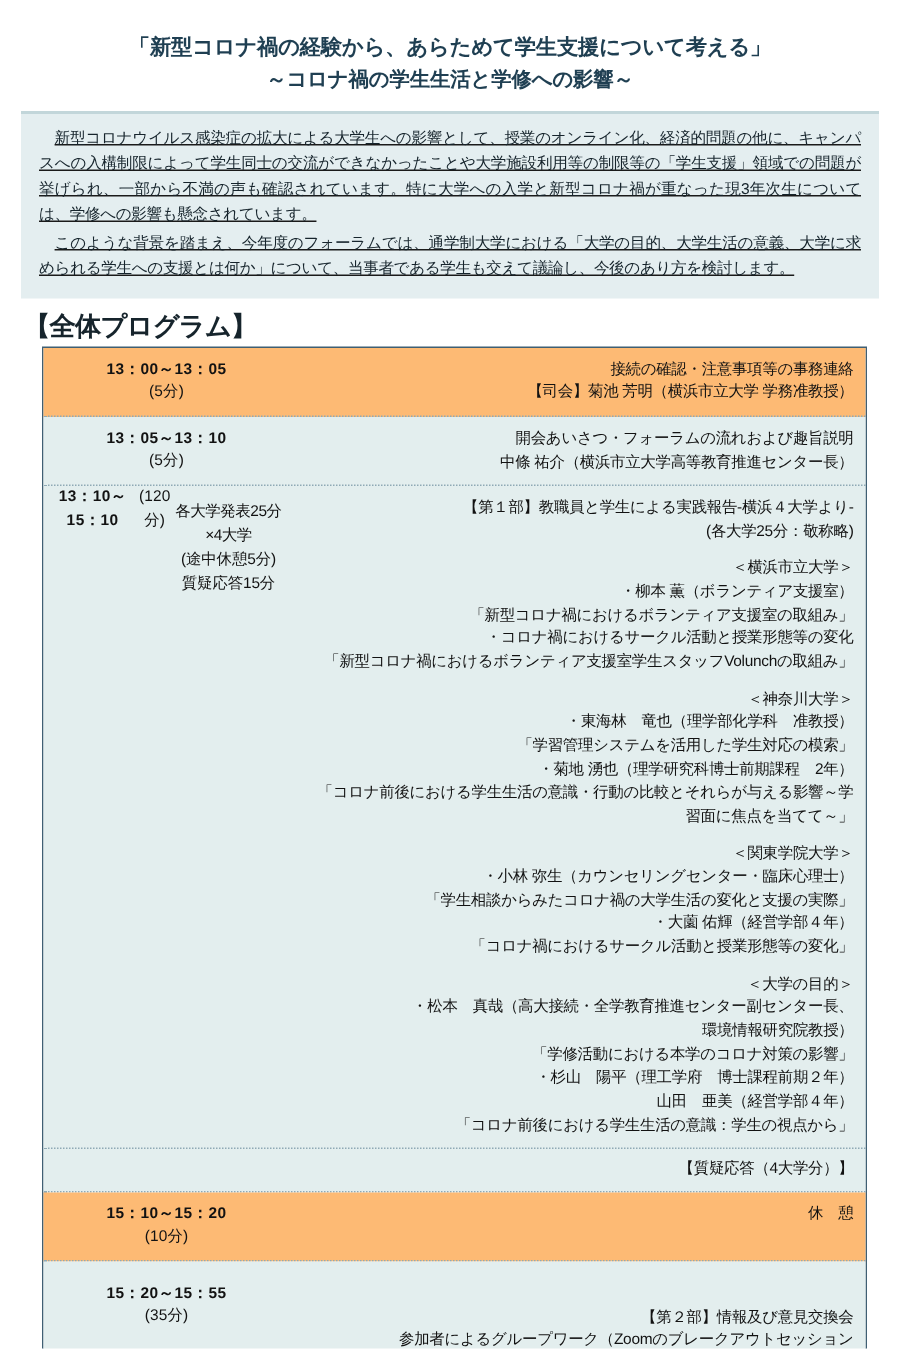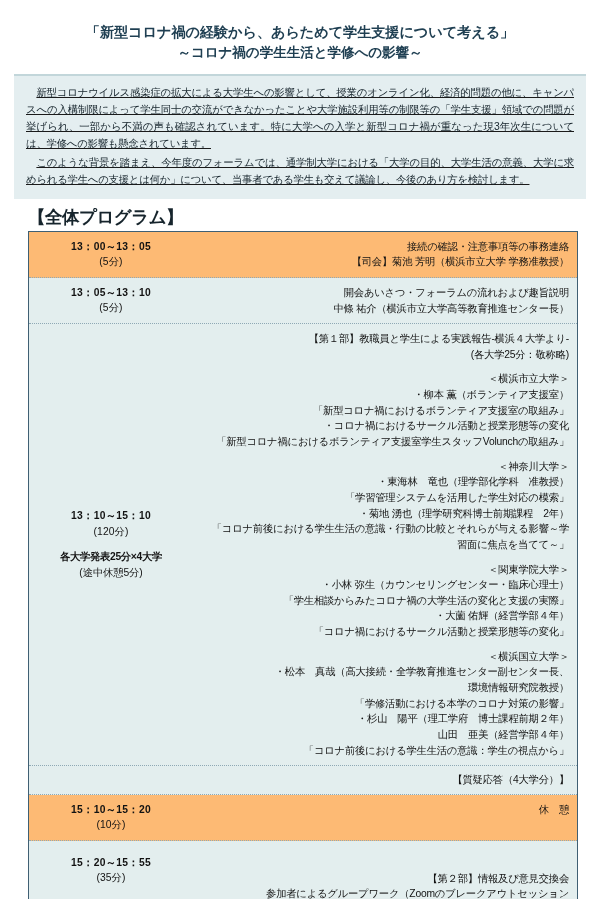--- a/index.html
+++ b/index.html
@@ -57,21 +57,21 @@
     text-indent: 1em;
     margin: 0;
     letter-spacing: -0.25px;
   }
   .intro-para + .intro-para {
     margin-top: 2px;
   }
 
   
   .program-heading {
-    margin: 9px 0 3px 28px;
+    margin: 9px 0 3px 16px;
     font-size: 17.5px;
     font-weight: bold;
     color: #16242c;
     letter-spacing: -0.5px;
     line-height: 1.1;
   }
 
   
   .table-wrap {
     margin: 0 22px 0 28px;
@@ -110,27 +110,26 @@
     line-height: 1.52;
     color: #121212;
     letter-spacing: -0.2px;
   }
   .pcol-body .ln { white-space: pre-wrap; text-align: right; }
   .pcol-body .gap { height: 9px; }
 
   .time-main { font-weight: bold; letter-spacing: 0.3px; }
   .time-dur  { letter-spacing: 0.1px; }
   .time-note { margin-top: 10px; line-height: 1.55; }
-  .time-note .wide { letter-spacing: -0.3px; font-weight: bold; }
+  .time-note .wide { letter-spacing: -0.3px; }
 
   
   .prow.r3 .pcol-time {
     display: flex;
-    flex-direction: column;
-    justify-content: center;
+    flex-direction: row;
     padding-top: 0;
     padding-bottom: 0;
   }
   .prow.r5 .pcol-time {
     display: flex;
     flex-direction: column;
     justify-content: flex-start;
     padding-top: 14px;
   }
   .prow.r5 .pcol-body {
@@ -179,20 +178,21 @@
       </div>
     </div>
 
     <div class="prow tint r3">
       <div class="pcol-time">
         <div class="time-main">13：10～15：10</div>
         <div class="time-dur">(120分)</div>
         <div class="time-note">
           <div class="wide">各大学発表25分×4大学</div>
           <div>(途中休憩5分)</div>
+          <div>質疑応答15分</div>
         </div>
       </div>
       <div class="pcol-body">
 
         <div>
           <div class="ln">【第１部】教職員と学生による実践報告-横浜４大学より-</div>
           <div class="ln">(各大学25分：敬称略)</div>
         </div>
         <div class="gap"></div>
 
@@ -218,21 +218,21 @@
         <div>
           <div class="ln">＜関東学院大学＞</div>
           <div class="ln">・小林 弥生（カウンセリングセンター・臨床心理士）</div>
           <div class="ln">「学生相談からみたコロナ禍の大学生活の変化と支援の実際」</div>
           <div class="ln">・大薗 佑輝（経営学部４年）</div>
           <div class="ln">「コロナ禍におけるサークル活動と授業形態等の変化」</div>
         </div>
         <div class="gap"></div>
 
         <div>
-          <div class="ln">＜横浜国立大学＞</div>
+          <div class="ln">＜大学の目的＞</div>
           <div class="ln">・松本　真哉（高大接続・全学教育推進センター副センター長、</div>
           <div class="ln">　　　　　　　環境情報研究院教授）</div>
           <div class="ln">「学修活動における本学のコロナ対策の影響」</div>
           <div class="ln">・杉山　陽平（理工学府　博士課程前期２年）</div>
           <div class="ln">　山田　亜美（経営学部４年）</div>
           <div class="ln">「コロナ前後における学生生活の意識：学生の視点から」</div>
         </div>
       </div>
     </div>
 

